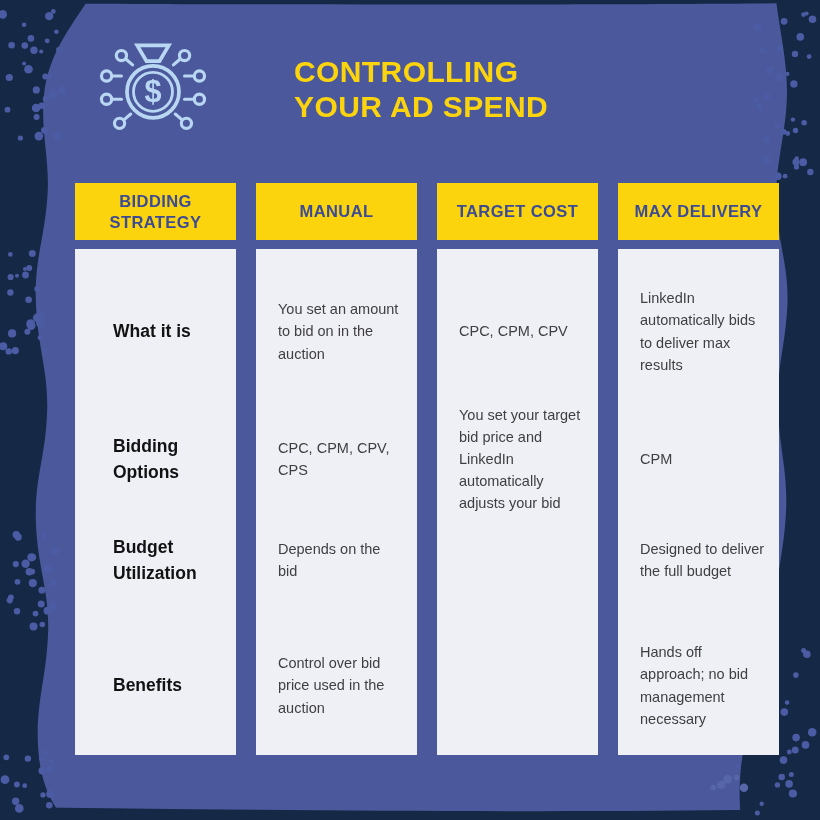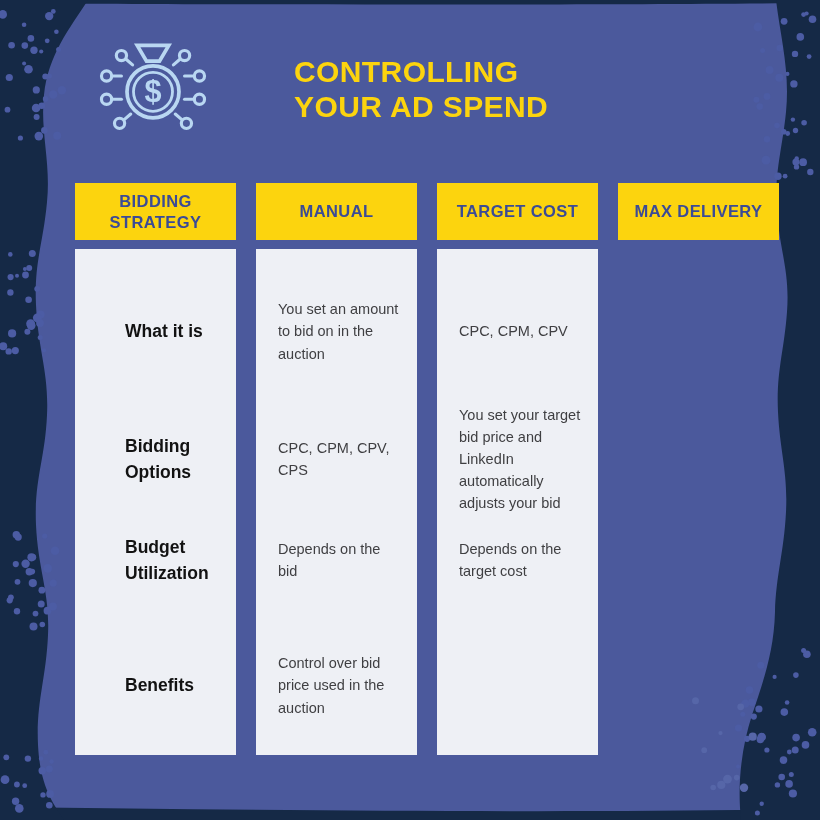--- a/index.html
+++ b/index.html
@@ -30,21 +30,21 @@
     display:flex;align-items:center;justify-content:center;text-align:center;
     color:#3b4b96;font-weight:bold;font-size:16.5px;line-height:1.25;
     letter-spacing:0.4px;padding:0 12px;box-sizing:border-box;
   }
   .col-body{
     height:506px;background:#eef0f5;
     display:grid;grid-template-rows:165px 90px 112px 139px;
   }
   .cell{display:flex;align-items:center;box-sizing:border-box;}
   .label-cell{
-    padding:0 10px 0 50px;
+    padding:0 10px 0 38px;
     font-weight:bold;font-size:17.5px;color:#121212;line-height:1.5;
   }
   .label-cell > span{display:block;}
   .text-cell{
     padding:0 14px 0 22px;
     font-size:14.5px;color:#3f3f42;line-height:1.52;
   }
 </style>
 </head>
 <body>
@@ -301,23 +301,34 @@
 
   <div class="col">
     <div class="col-header">TARGET COST</div>
     <div class="col-body">
       <div class="cell text-cell">
           <span>CPC, CPM, CPV</span>
         </div>
       <div class="cell text-cell">
           <span>You set your target bid price and LinkedIn automatically adjusts your bid</span>
         </div>
-      <div class="cell text-cell">
-          <span>Depends on the target cost</span>
-        </div>
     </div>
   </div>
 
   <div class="col">
     <div class="col-header">MAX DELIVERY</div>
+    <div class="col-body">
+      <div class="cell text-cell">
+          <span>LinkedIn automatically bids to deliver max results</span>
+        </div>
+      <div class="cell text-cell">
+          <span>CPM</span>
+        </div>
+      <div class="cell text-cell">
+          <span>Designed to deliver the full budget</span>
+        </div>
+      <div class="cell text-cell">
+          <span>Hands off approach; no bid management necessary</span>
+        </div>
+    </div>
   </div>
 
 </div>
 
 </body></html>

